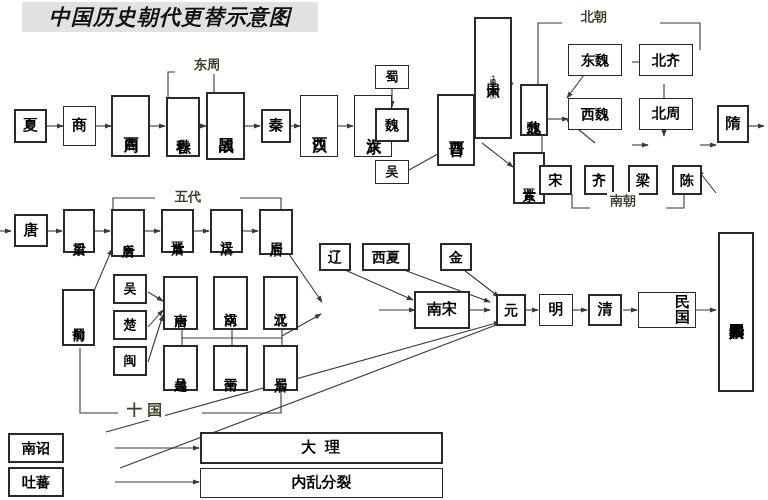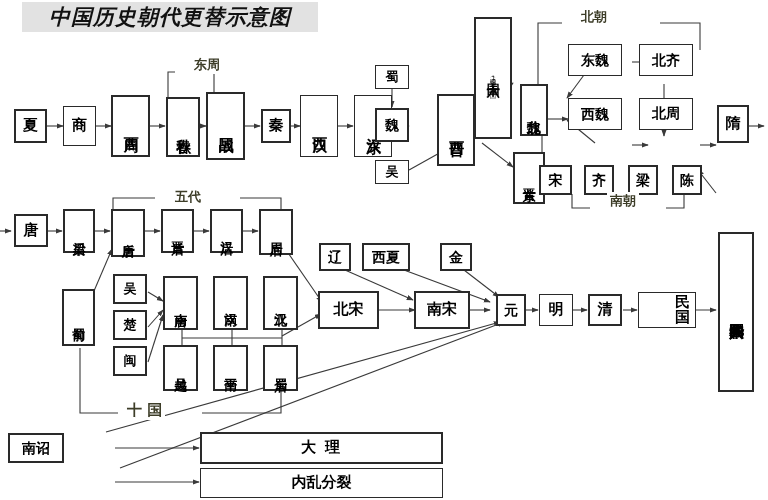--- a/index.html
+++ b/index.html
@@ -185,30 +185,30 @@
   <div class="node thick vert" style="left:163px;top:345px;width:35px;height:46px;font-size:13px;">吴越</div>
   <div class="node thick vert" style="left:213px;top:276px;width:35px;height:54px;font-size:13px;">南汉</div>
   <div class="node thick vert" style="left:213px;top:345px;width:35px;height:46px;font-size:13px;">南平</div>
   <div class="node thick vert" style="left:263px;top:276px;width:35px;height:54px;font-size:13px;">北汉</div>
   <div class="node thick vert" style="left:263px;top:345px;width:35px;height:46px;font-size:13px;">后蜀</div>
 
   <div class="node thick" style="left:319px;top:243px;width:32px;height:28px;font-size:14px;">辽</div>
   <div class="node thick" style="left:362px;top:243px;width:48px;height:28px;font-size:14px;">西夏</div>
   <div class="node thick" style="left:440px;top:243px;width:32px;height:28px;font-size:14px;">金</div>
 
-  <div class="node thick" style="left:318px;top:291px;width:61px;height:38px;font-size:15px;">北宋</div>
   <div class="node thick" style="left:414px;top:291px;width:56px;height:38px;font-size:15px;">南宋</div>
   <div class="node thick" style="left:496px;top:294px;width:30px;height:32px;font-size:14px;">元</div>
   <div class="node" style="left:539px;top:294px;width:34px;height:32px;font-size:15px;">明</div>
   <div class="node thick" style="left:588px;top:294px;width:34px;height:32px;font-size:15px;">清</div>
   <div class="node" style="left:638px;top:292px;width:58px;height:36px;font-size:15px;padding-left:31px;">民国</div>
 
   <div class="node thick vert" style="left:718px;top:232px;width:36px;height:160px;font-size:15px;">中华人民共和国</div>
 
   <div class="node thick" style="left:8px;top:433px;width:56px;height:30px;font-size:14px;">南诏</div>
+  <div class="node thick" style="left:8px;top:467px;width:56px;height:30px;font-size:14px;">吐蕃</div>
   <div class="node" style="left:200px;top:468px;width:243px;height:30px;font-size:15px;">内乱分裂</div>
   <div class="node thick" style="left:200px;top:432px;width:243px;height:32px;font-size:15px;letter-spacing:2px;">大        理</div>
 
   <div class="grp" style="left:191px;top:56px;font-size:13px;">东周</div>
   <div class="grp" style="left:578px;top:8px;font-size:13px;font-family:Liberation Serif, serif;">北朝</div>
   <div class="grp" style="left:607px;top:192px;font-size:13px;">南朝</div>
   <div class="grp" style="left:172px;top:188px;font-size:13px;">五代</div>
   <div class="grp" style="left:124px;top:401px;font-size:15px;">十  国</div>
 
 </div>

